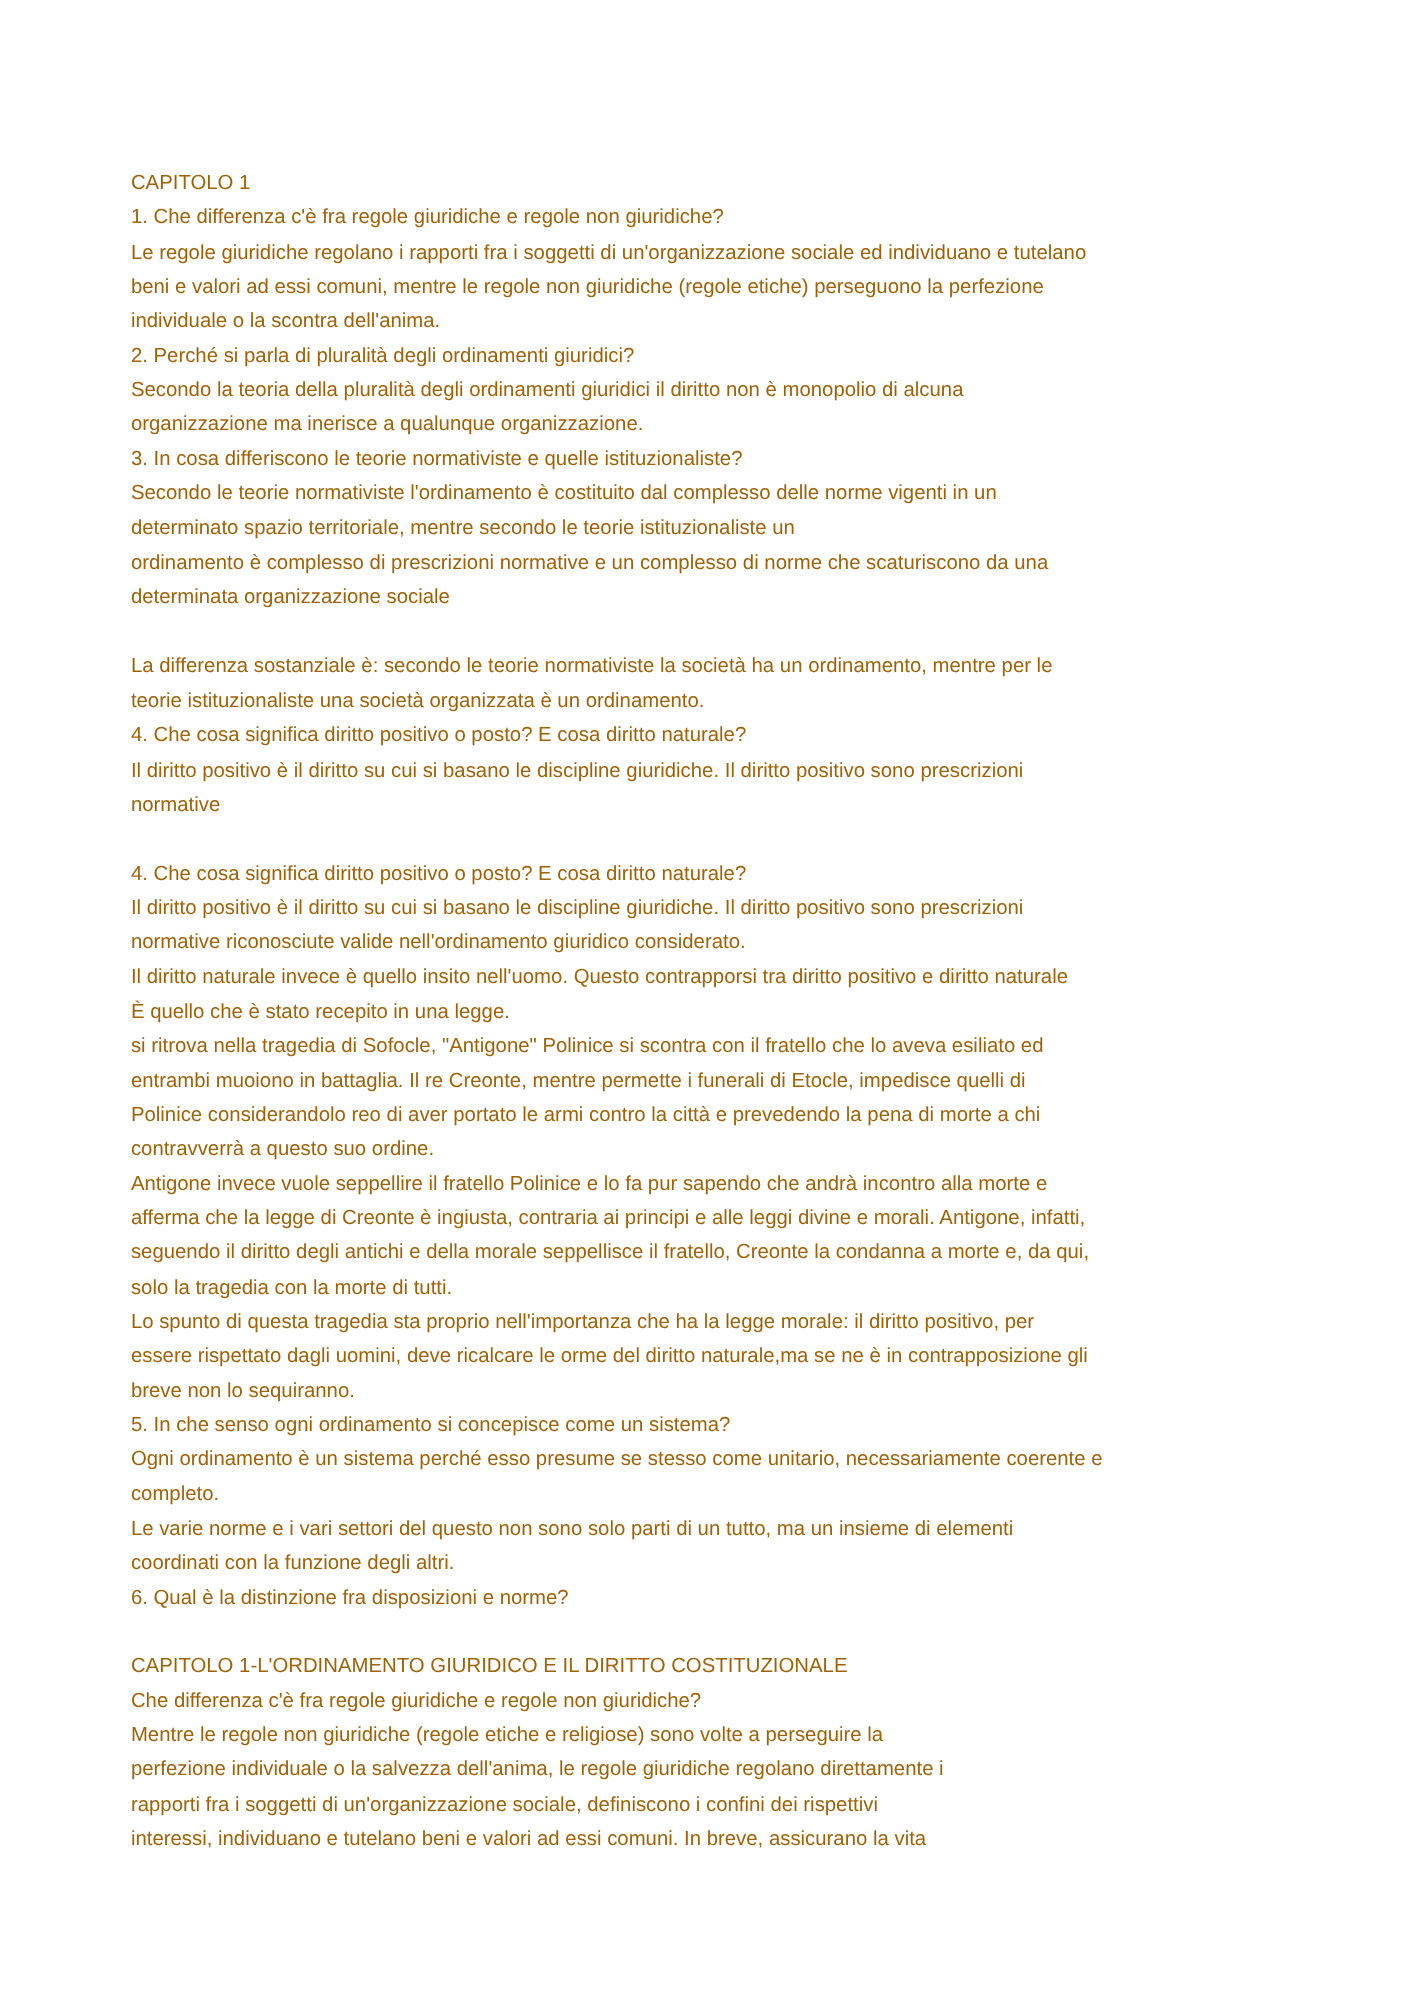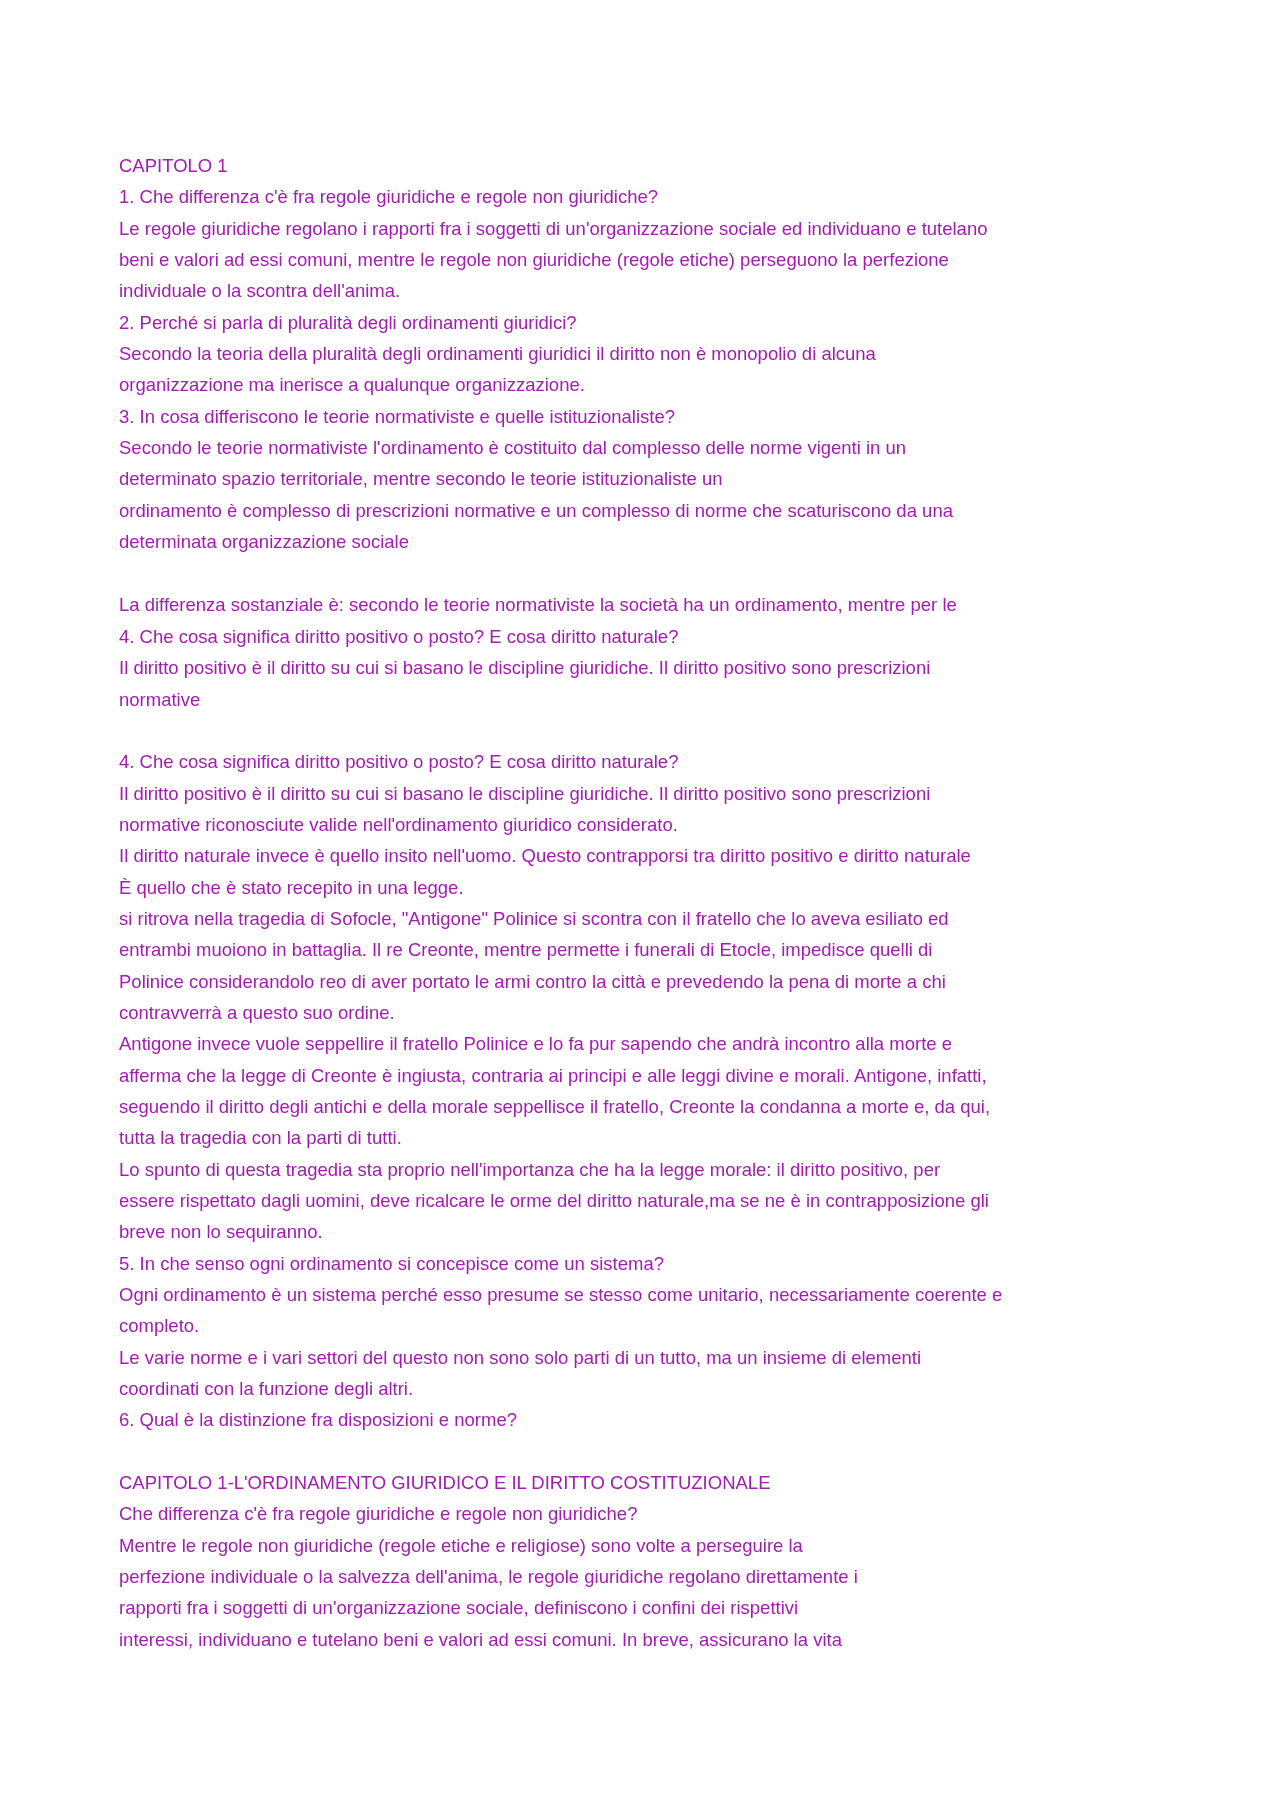--- a/index.html
+++ b/index.html
@@ -6,21 +6,21 @@
     margin: 0;
     padding: 0;
     background: #ffffff;
   }
   .page {
     position: relative;
     width: 1280px;
     height: 1811px;
     background: #ffffff;
     overflow: hidden;
-    color: #a21caf;
+    color: #a16207;
     font-family: "Liberation Sans", "DejaVu Sans", sans-serif;
     font-size: 18.5px;
     line-height: 31.35px;
     -webkit-font-smoothing: antialiased;
   }
   .content {
     position: absolute;
     left: 119px;
     top: 150px;
     right: 40px;
@@ -55,39 +55,40 @@
         <div class="line">Secondo la teoria della pluralità degli ordinamenti giuridici il diritto non è monopolio di alcuna</div>
         <div class="line">organizzazione ma inerisce a qualunque organizzazione.</div>
         <div class="line">3. In cosa differiscono le teorie normativiste e quelle istituzionaliste?</div>
         <div class="line">Secondo le teorie normativiste l'ordinamento è costituito dal complesso delle norme vigenti in un</div>
         <div class="line">determinato spazio territoriale, mentre secondo le teorie istituzionaliste un</div>
         <div class="line">ordinamento è complesso di prescrizioni normative e un complesso di norme che scaturiscono da una</div>
         <div class="line">determinata organizzazione sociale</div>
       </div>
       <div class="para">
         <div class="line">La differenza sostanziale è: secondo le teorie normativiste la società ha un ordinamento, mentre per le</div>
+        <div class="line">teorie istituzionaliste una società organizzata è un ordinamento.</div>
         <div class="line">4. Che cosa significa diritto positivo o posto? E cosa diritto naturale?</div>
         <div class="line">Il diritto positivo è il diritto su cui si basano le discipline giuridiche. Il diritto positivo sono prescrizioni</div>
         <div class="line">normative</div>
         <div class="line"></div>
       </div>
       <div class="para">
         <div class="line">4. Che cosa significa diritto positivo o posto? E cosa diritto naturale?</div>
         <div class="line">Il diritto positivo è il diritto su cui si basano le discipline giuridiche. Il diritto positivo sono prescrizioni</div>
         <div class="line">normative riconosciute valide nell'ordinamento giuridico considerato.</div>
         <div class="line">Il diritto naturale invece è quello insito nell'uomo. Questo contrapporsi tra diritto positivo e diritto naturale</div>
         <div class="line">È quello che è stato recepito in una legge.</div>
         <div class="line">si ritrova nella tragedia di Sofocle, "Antigone" Polinice si scontra con il fratello che lo aveva esiliato ed</div>
         <div class="line">entrambi muoiono in battaglia. Il re Creonte, mentre permette i funerali di Etocle, impedisce quelli di</div>
         <div class="line">Polinice considerandolo reo di aver portato le armi contro la città e prevedendo la pena di morte a chi</div>
         <div class="line">contravverrà a questo suo ordine.</div>
         <div class="line">Antigone invece vuole seppellire il fratello Polinice e lo fa pur sapendo che andrà incontro alla morte e</div>
         <div class="line">afferma che la legge di Creonte è ingiusta, contraria ai principi e alle leggi divine e morali. Antigone, infatti,</div>
         <div class="line">seguendo il diritto degli antichi e della morale seppellisce il fratello, Creonte la condanna a morte e, da qui,</div>
-        <div class="line">tutta la tragedia con la parti di tutti.</div>
+        <div class="line">solo la tragedia con la morte di tutti.</div>
         <div class="line">Lo spunto di questa tragedia sta proprio nell'importanza che ha la legge morale: il diritto positivo, per</div>
         <div class="line">essere rispettato dagli uomini, deve ricalcare le orme del diritto naturale,ma se ne è in contrapposizione gli</div>
         <div class="line">breve non lo sequiranno.</div>
         <div class="line">5. In che senso ogni ordinamento si concepisce come un sistema?</div>
         <div class="line">Ogni ordinamento è un sistema perché esso presume se stesso come unitario, necessariamente coerente e</div>
         <div class="line">completo.</div>
         <div class="line">Le varie norme e i vari settori del questo non sono solo parti di un tutto, ma un insieme di elementi</div>
         <div class="line">coordinati con la funzione degli altri.</div>
         <div class="line">6. Qual è la distinzione fra disposizioni e norme?</div>
         <div class="line"></div>

